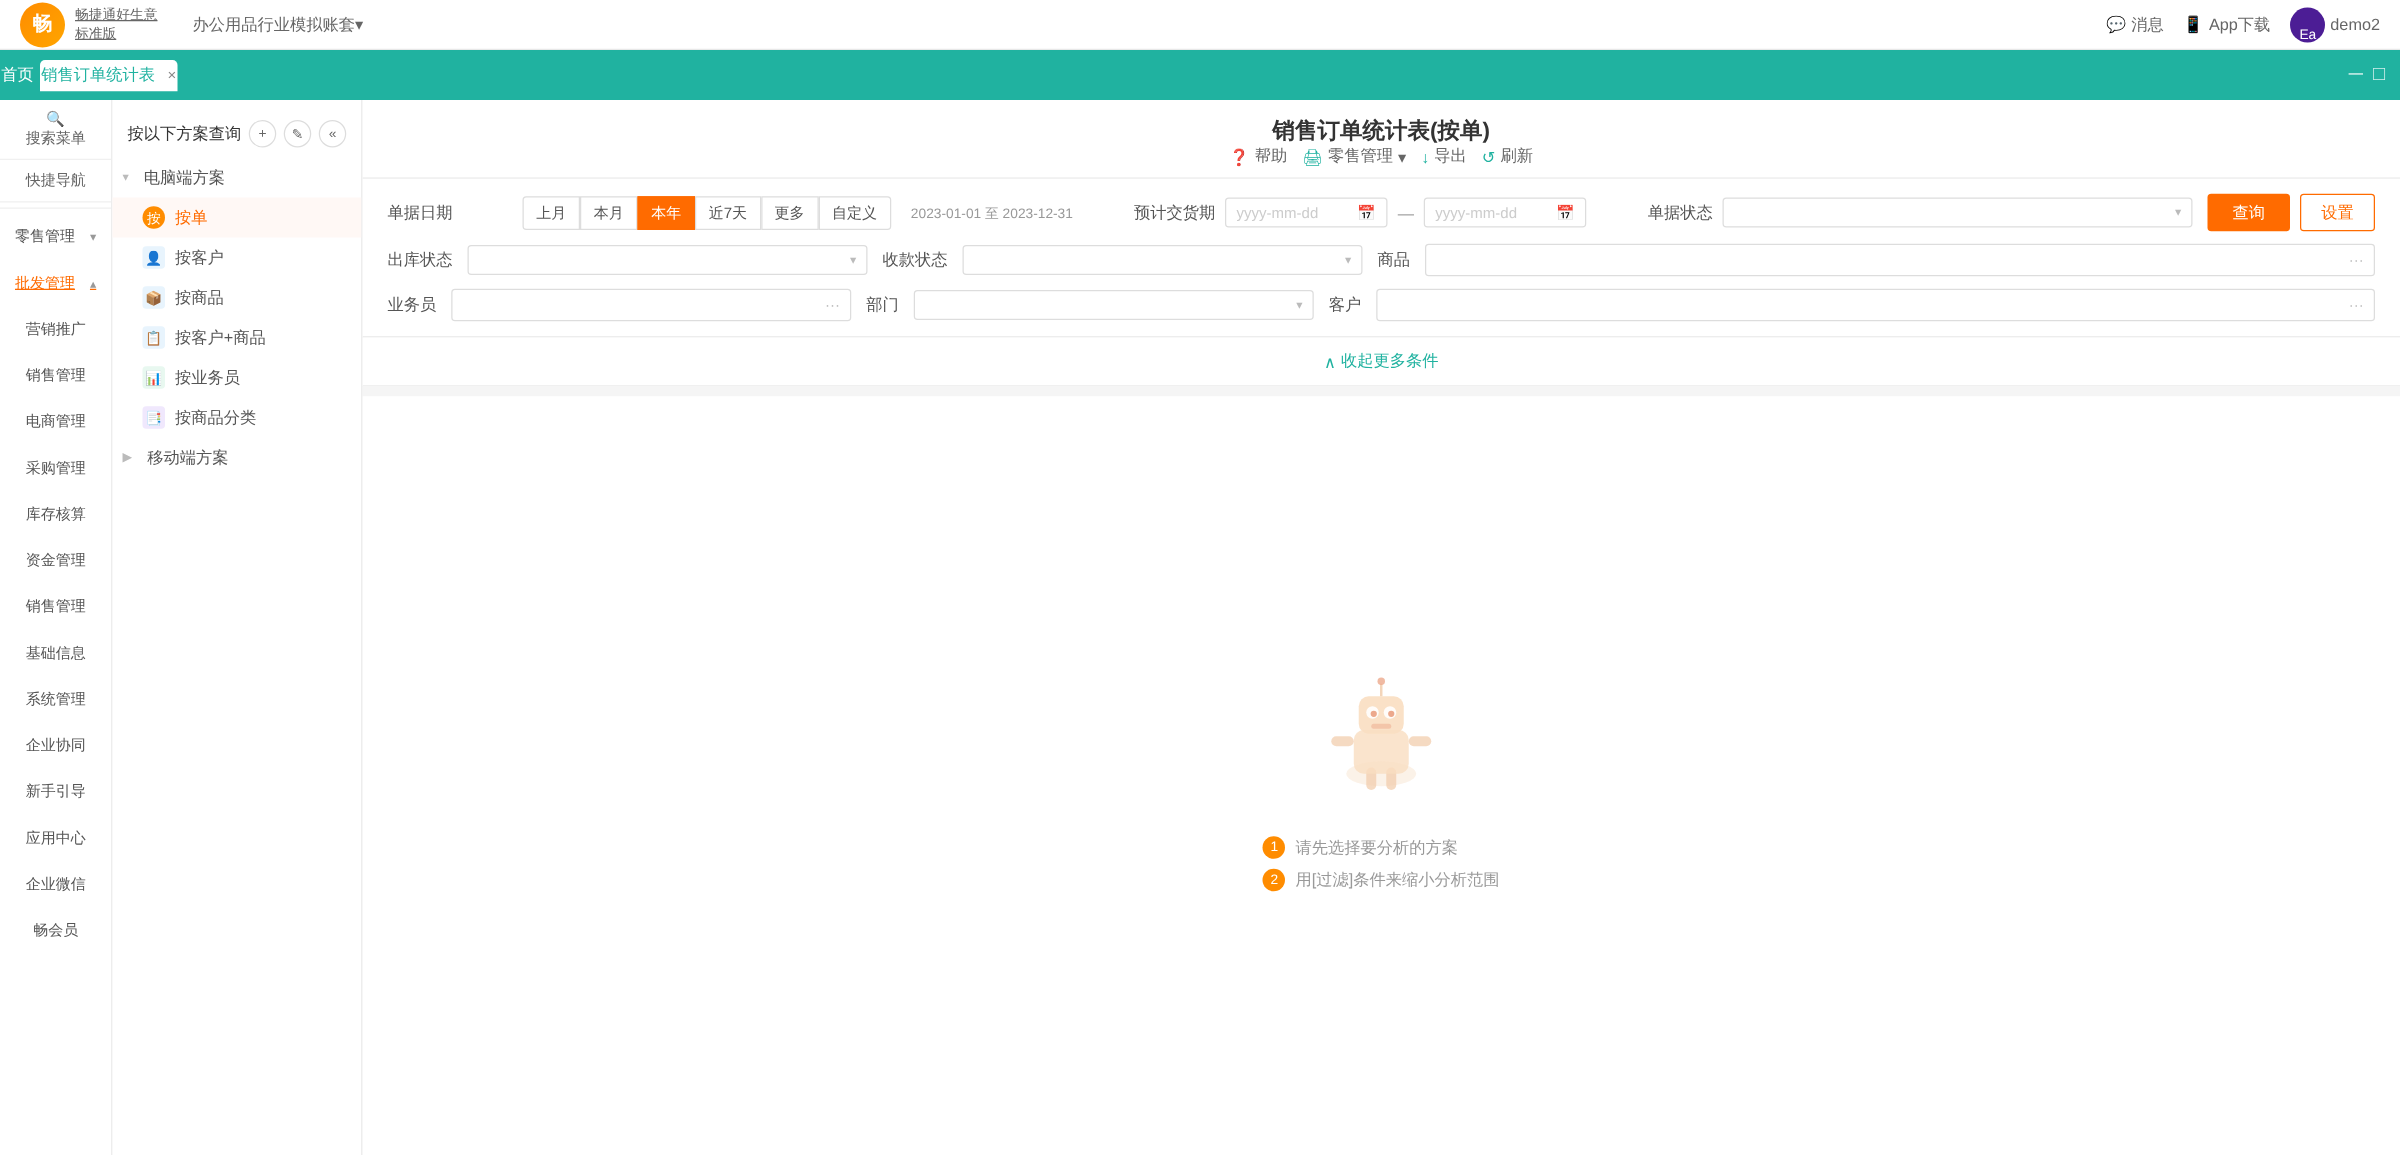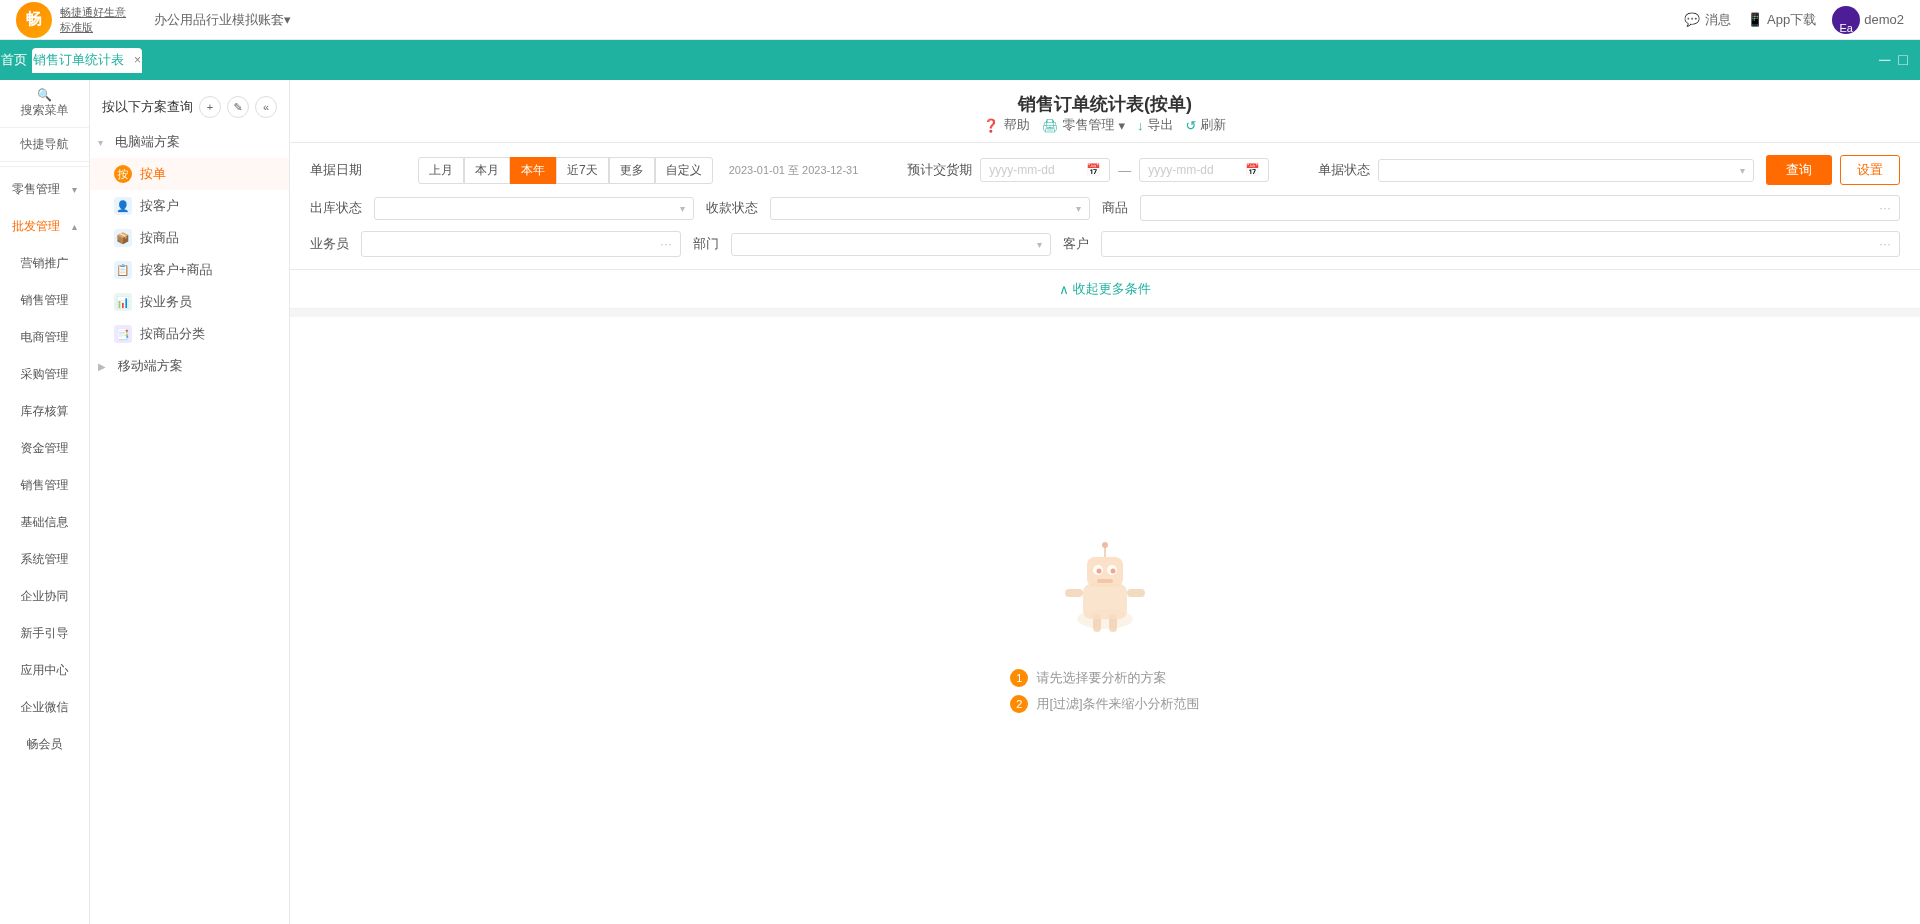--- a/index.html
+++ b/index.html
@@ -27,21 +27,21 @@
     
     .main-layout { display: flex; flex: 1; overflow: hidden; }
 
     
     .sidebar { width: 90px; background: #fff; border-right: 1px solid #e8e8e8; display: flex; flex-direction: column; overflow-y: auto; flex-shrink: 0; }
     .sidebar-search { padding: 8px 12px; font-size: 12px; color: #666; cursor: pointer; text-align: center; border-bottom: 1px solid #f0f0f0; }
     .sidebar-nav { padding: 8px 12px; font-size: 12px; color: #666; cursor: pointer; text-align: center; border-bottom: 1px solid #f0f0f0; }
     .sidebar-item { padding: 10px 4px; font-size: 12px; color: #555; cursor: pointer; text-align: center; display: flex; flex-direction: column; align-items: center; gap: 3px; position: relative; }
     .sidebar-item.has-sub { justify-content: space-between; flex-direction: row; padding: 10px 12px; }
     .sidebar-item .chevron { font-size: 10px; color: #999; }
-    .sidebar-item.active { color: #ff6b00; }
+    .sidebar-item.active { color: #ff6b00; text-decoration: underline; }
     .sidebar-divider { height: 1px; background: #f0f0f0; margin: 4px 0; }
 
     
     .left-panel { width: 200px; background: #fff; border-right: 1px solid #e8e8e8; padding: 8px 0; flex-shrink: 0; }
     .left-panel-header { display: flex; align-items: center; justify-content: space-between; padding: 8px 12px; font-size: 13px; color: #333; font-weight: 500; }
     .left-panel-actions { display: flex; gap: 6px; }
     .icon-btn { width: 22px; height: 22px; border-radius: 50%; border: 1px solid #ddd; display: flex; align-items: center; justify-content: center; cursor: pointer; font-size: 11px; color: #666; background: #fff; }
     .tree-item { padding: 7px 16px 7px 24px; font-size: 13px; color: #555; cursor: pointer; display: flex; align-items: center; gap: 8px; }
     .tree-item.active { color: #ff6b00; background: #fff8f5; }
     .tree-item.parent { padding-left: 8px; }

